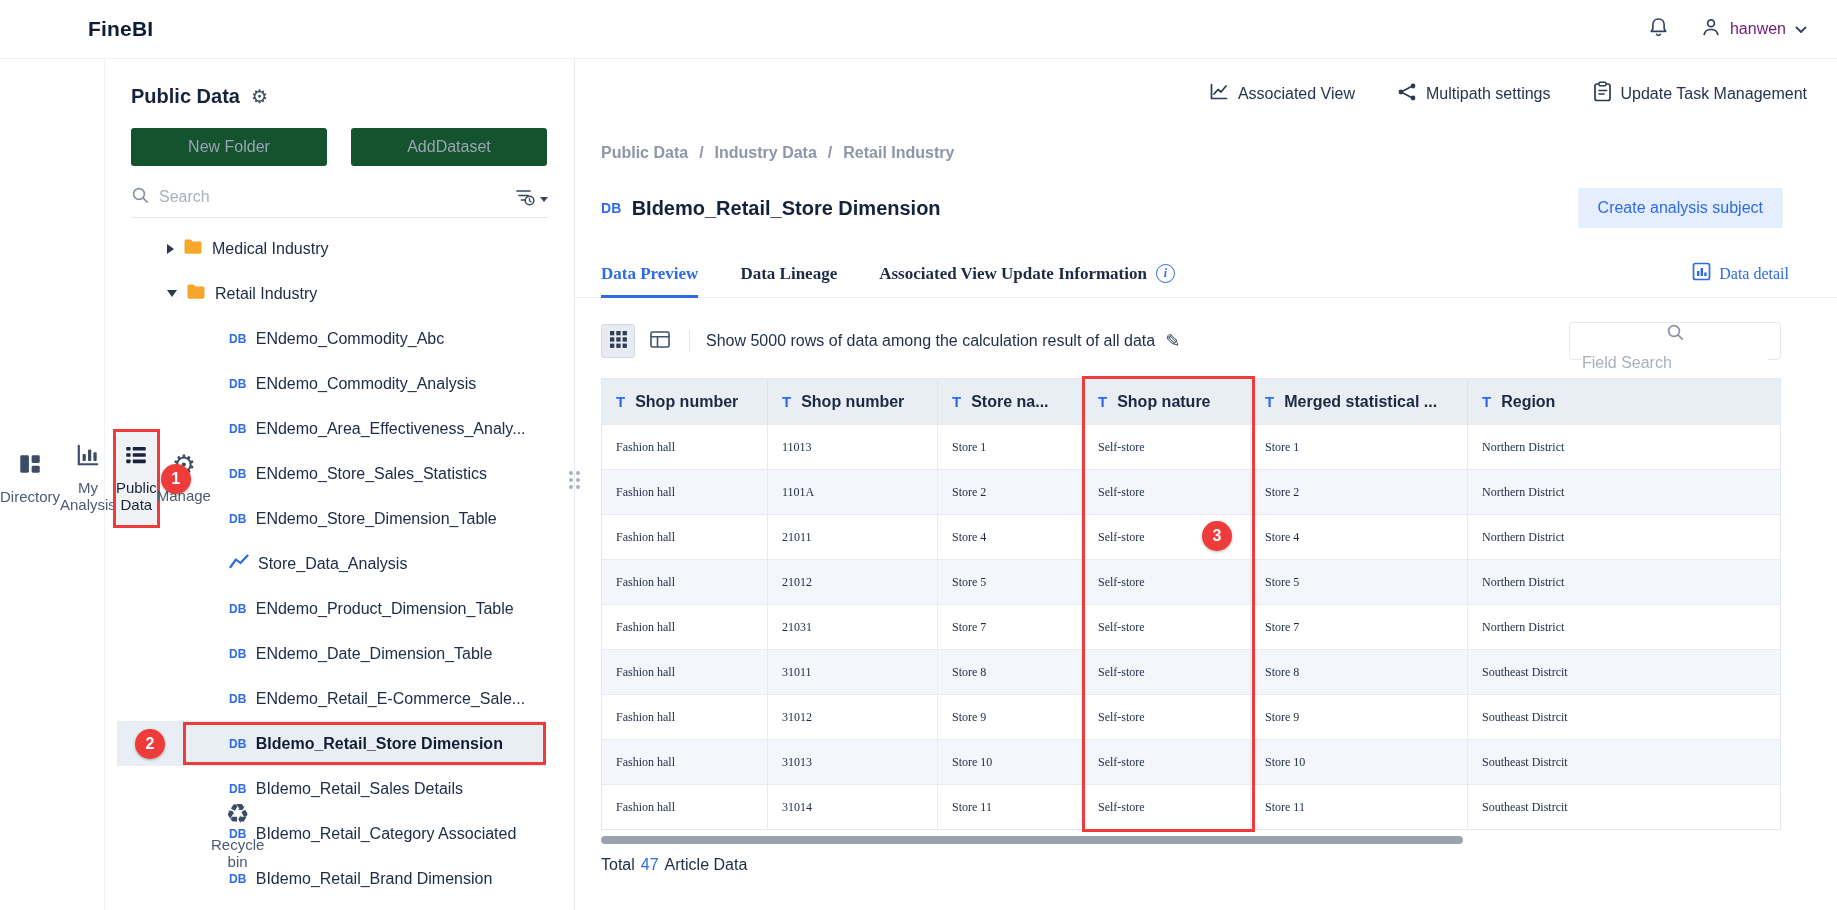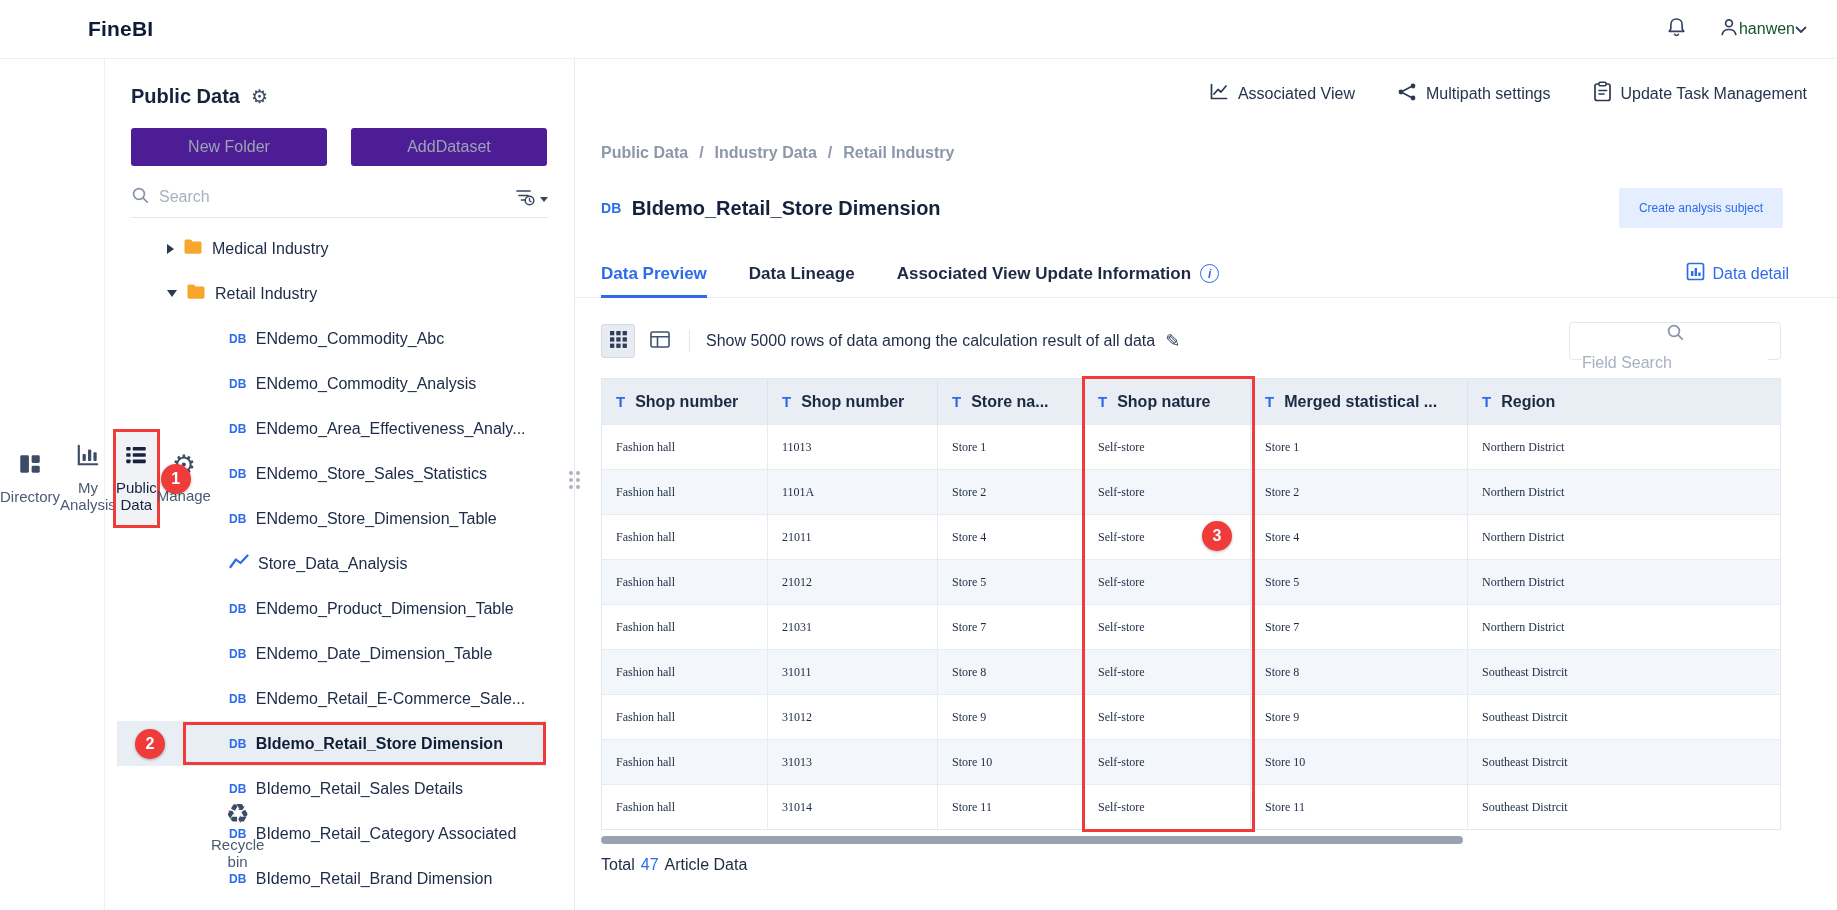--- a/index.html
+++ b/index.html
@@ -6,21 +6,21 @@
   html,body { width:1837px; height:910px; }
   body { font-family:"Liberation Sans",sans-serif; color:#1c2a45; background:#fff;
          overflow:hidden; position:relative; font-size:16px; }
   [data-interactable="true"] { cursor:pointer; }
   input[data-interactable="true"] { cursor:text; }
 
   
   .topbar { height:59px; display:flex; align-items:center; border-bottom:1px solid #edf0f4; padding-right:30px; }
   .logo { margin-left:88px; font-size:21px; font-weight:700; color:#0e1c38; letter-spacing:.2px; }
   .topbar-right { margin-left:auto; display:flex; align-items:center; gap:32px; }
-  .userbox { display:flex; align-items:center; font-size:16px; color:#14532d; }
+  .userbox { display:flex; align-items:center; gap:9px; font-size:16px; color:#701a75; }
 
   .content { display:flex; height:851px; }
 
   
   .sidenav { width:105px; flex:none; border-right:1px solid #edf0f4; display:flex; flex-direction:row;
              align-items:center; padding-top:48px; }
   .side-item { width:92px; display:flex; flex-direction:column; align-items:center; gap:8px;
                font-size:15px; color:#4c5a74; margin-bottom:60px; position:relative;
                padding:10px 0 12px; border-radius:4px; text-align:center; }
   .side-item .glyph { font-size:27px; line-height:1; color:#3d4c66; }
@@ -33,21 +33,21 @@
                  box-shadow:0 1px 3px rgba(0,0,0,.3); z-index:9; }
   .anno-c1 { position:absolute; right:-34px; top:50%; transform:translateY(-50%); }
 
   
   .panel { width:470px; flex:none; border-right:1px solid #e6eaf0; padding-top:26px; position:relative; }
   .panel-head { padding:0 26px; }
   .panel-title-row { display:flex; align-items:center; gap:11px; }
   .panel-title { font-size:20px; font-weight:700; color:#17233d; }
   .gear-sm { font-size:19px; color:#3c4a63; line-height:1; }
   .panel-btns { display:flex; gap:24px; margin-top:20px; }
-  .gray-btn { width:196px; height:38px; background:#4c1d95; color:#9ba4b3; font-size:16px;
+  .gray-btn { width:196px; height:38px; background:#14532d; color:#9ba4b3; font-size:16px;
               border:none; border-radius:3px; font-family:inherit; }
   .search-row { display:flex; align-items:center; gap:10px; margin-top:20px; padding-bottom:9px;
                 border-bottom:1px solid #e5e9ef; }
   .search-input { border:none; outline:none; flex:1; font-size:16px; font-family:inherit; color:#223049; min-width:0; }
   .search-input::placeholder { color:#a8b0c0; }
   .filter-wrap { display:flex; align-items:center; gap:4px; }
   .dd-caret { width:0; height:0; border:4px solid transparent; border-top:5px solid #39465f; margin-top:8px; }
 
   
   .tree { margin-top:8px; }
@@ -74,24 +74,24 @@
   .top-tools { display:flex; justify-content:flex-end; align-items:center; gap:42px;
                margin-top:22px; padding-right:30px; }
   .tool-item { display:flex; align-items:center; gap:9px; font-size:16px; color:#26334d; }
 
   .breadcrumb { margin-top:38px; display:flex; gap:11px; font-size:16px; font-weight:700; color:#8d97aa; }
 
   .title-row { margin-top:26px; display:flex; align-items:center; }
   .db-glyph.big { font-size:14px; }
   .ds-title { font-size:20px; font-weight:700; color:#15223c; margin-left:10px; }
   .create-btn { margin-left:auto; margin-right:54px; height:40px; padding:0 20px; background:#e4eeff;
-                color:#2d6bea; border:none; border-radius:3px; font-size:12px; font-family:inherit; }
+                color:#2d6bea; border:none; border-radius:3px; font-size:16px; font-family:inherit; }
 
   .tabs-wrap { margin-top:22px; margin-left:-26px; padding-left:26px; padding-right:48px;
-               border-bottom:1px solid #e9edf2; display:flex; align-items:center; gap:42px; height:48px; }
+               border-bottom:1px solid #e9edf2; display:flex; align-items:center; gap:42px; height:48px;font-family:Liberation Serif, serif; }
   .tab { font-size:17px; font-weight:700; color:#1d2a44; height:100%; display:flex; align-items:center;
          gap:9px; position:relative; }
   .tab.active { color:#2d6bea; }
   .tab.active::after { content:""; position:absolute; left:0; right:0; bottom:-1px; height:3px; background:#2d6bea; }
   .info-dot { width:19px; height:19px; border:1.5px solid #2d6bea; color:#2d6bea; border-radius:50%;
               font-size:12px; font-style:italic; font-weight:700; display:inline-flex;
               align-items:center; justify-content:center; flex:none; }
   .data-detail { margin-left:auto; display:flex; align-items:center; gap:8px; color:#2d6bea; font-size:16px; }
 
   .table-tools { margin-top:24px; display:flex; align-items:center; width:1180px; }

